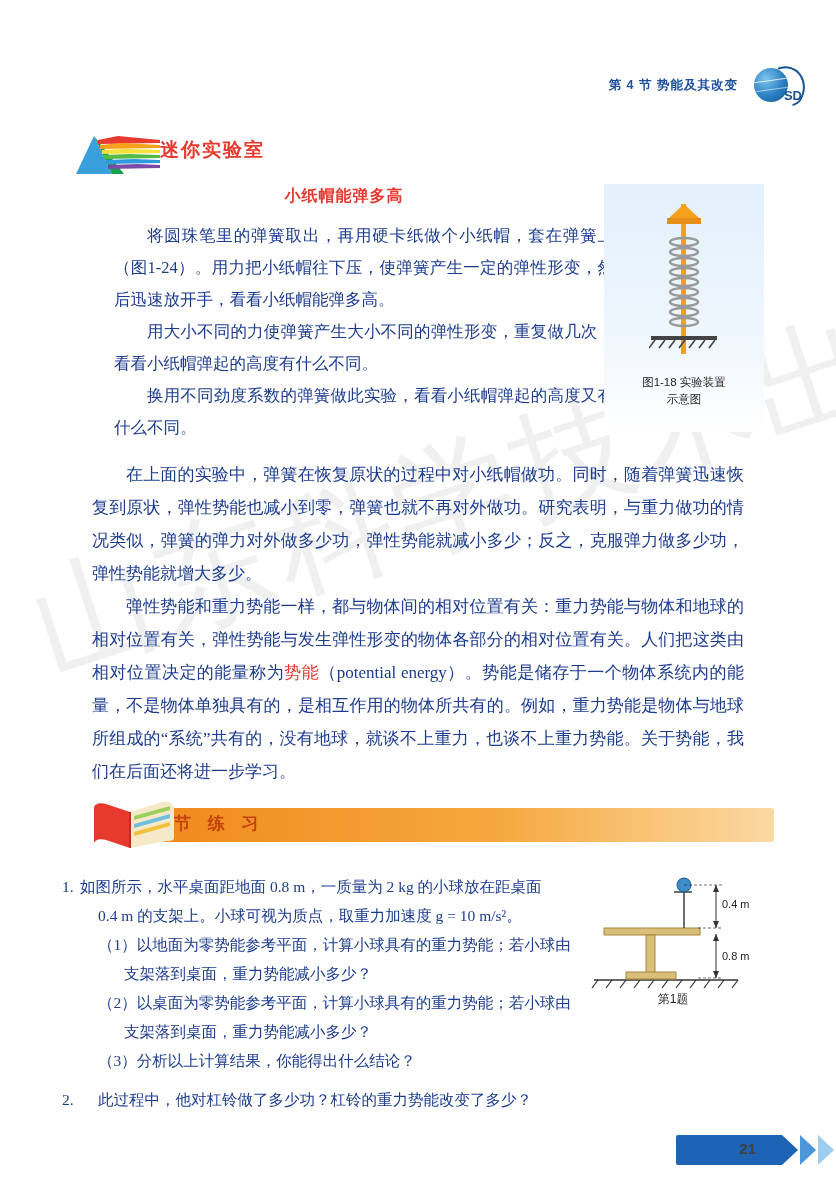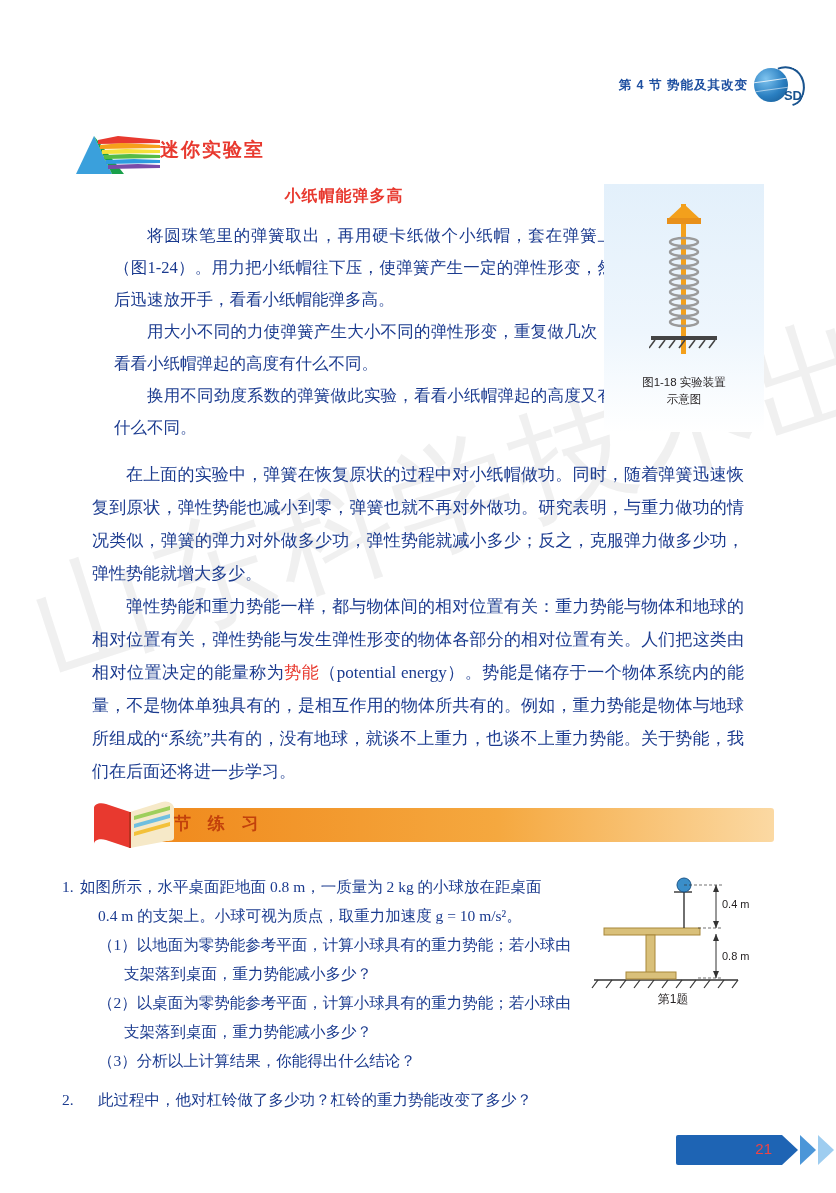--- a/index.html
+++ b/index.html
@@ -22,21 +22,21 @@
     transform:rotate(-18deg);
     white-space:nowrap;
     letter-spacing:6px;
     pointer-events:none;
     user-select:none;
   }
   
   .header{
     position:absolute;
     right:34px; top:66px;
-    display:flex; align-items:center; 
+    display:flex; align-items:center; gap:10px;
   }
   .header .htext{
     font-family:"Liberation Sans", sans-serif;
     font-size:12.5px;
     color:#1d4fa0;
     font-weight:bold;
     letter-spacing:1px;
   }
   .logo{
     width:54px;height:38px;
@@ -160,23 +160,23 @@
   }
   
   .footer{
     position:absolute;right:0;bottom:24px;width:160px;height:34px;
   }
   .fbar{
     position:absolute;right:54px;top:0;width:106px;height:30px;
     background:#1e64b4;border-radius:2px 0 0 2px;
   }
   .pagenum{
-    position:absolute;right:64px;top:5px;
-    font-family:"Liberation Sans", sans-serif;
-    font-size:15px;color:#ef4444;font-weight:normal;
+    position:absolute;right:80px;top:5px;
+    font-family:"Liberation Sans", sans-serif;
+    font-size:15px;color:#404040;font-weight:bold;
   }
   .tri{position:absolute;top:0;width:0;height:0;
        border-top:15px solid transparent;border-bottom:15px solid transparent;}
   .tri1{right:38px;border-left:16px solid #1e64b4;}
   .tri2{right:20px;border-left:16px solid #4b96d8;}
   .tri3{right:2px;border-left:16px solid #9ecdf0;}
 </style>
 </head>
 <body>
 

